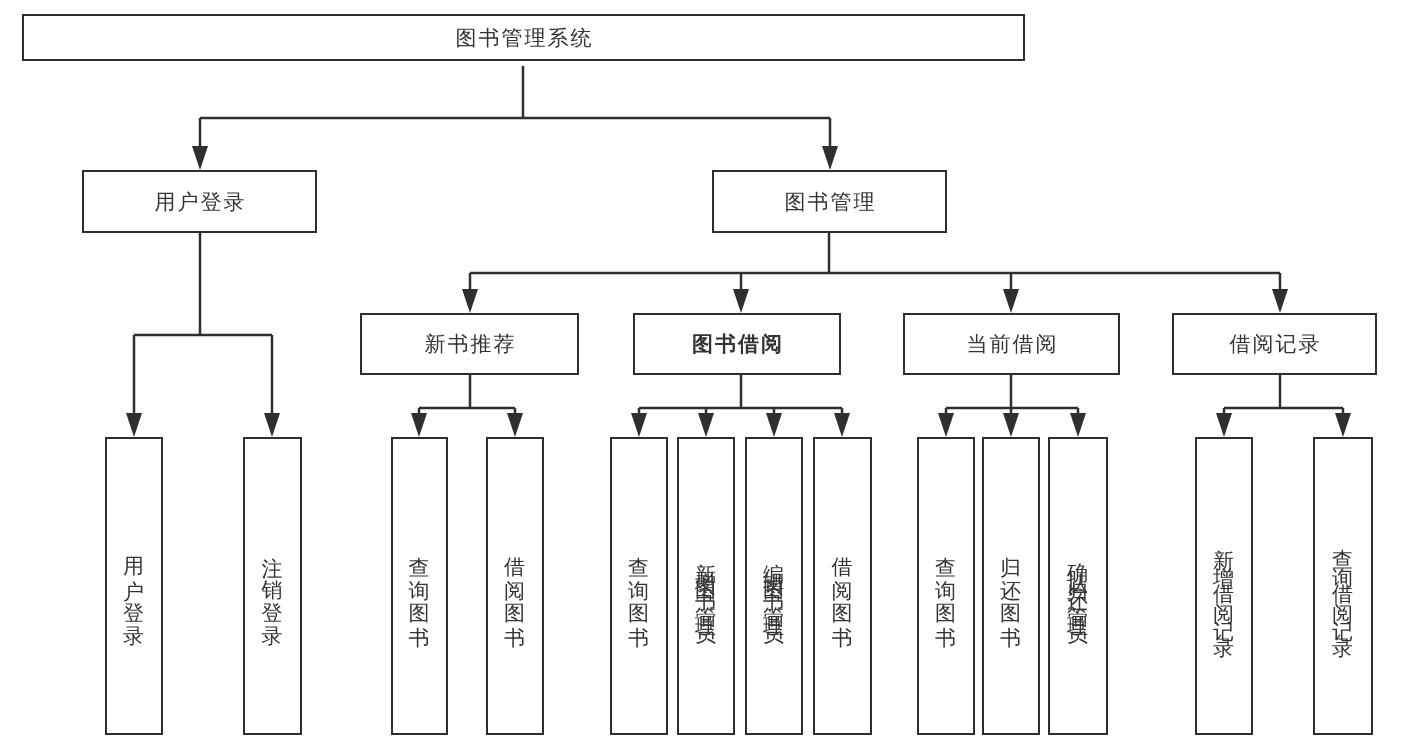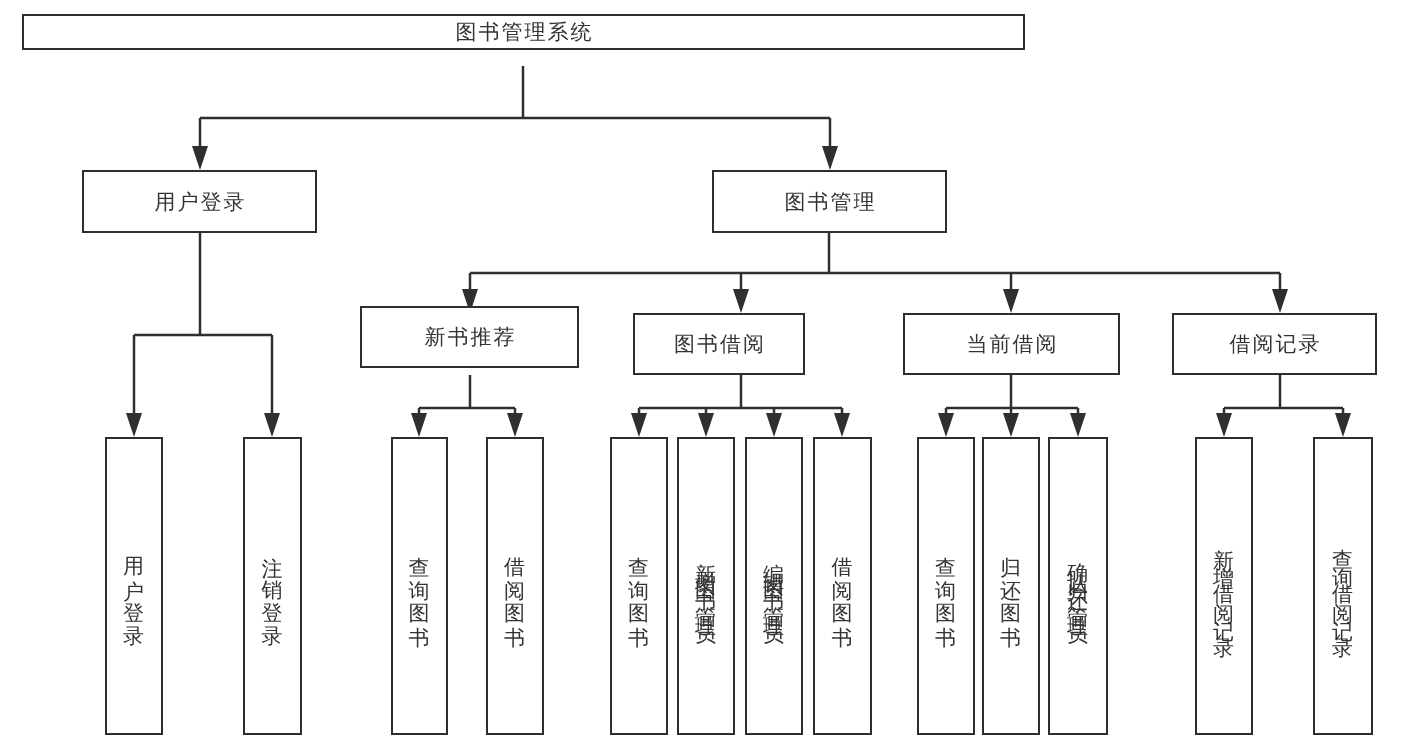--- a/index.html
+++ b/index.html
@@ -128,35 +128,35 @@
       <polygon points="766,413 782,413 774,437"></polygon>
       <polygon points="834,413 850,413 842,437"></polygon>
       <polygon points="938,413 954,413 946,437"></polygon>
       <polygon points="1003,413 1019,413 1011,437"></polygon>
       <polygon points="1070,413 1086,413 1078,437"></polygon>
       <polygon points="1216,413 1232,413 1224,437"></polygon>
       <polygon points="1335,413 1351,413 1343,437"></polygon>
     </g>
   </svg>
 
-  <div class="node root-box" style="left:22px; top:14px; width:1003px; height:36px;">
+  <div class="node root-box" style="left:22px; top:14px; width:1003px; height:47px;">
     <span class="hlabel">图书管理系统</span>
   </div>
 
   <div class="node" style="left:82px; top:170px; width:235px; height:63px;">
     <span class="hlabel">用户登录</span>
   </div>
   <div class="node" style="left:712px; top:170px; width:235px; height:63px;">
     <span class="hlabel">图书管理</span>
   </div>
 
-  <div class="node" style="left:360px; top:306px; width:219px; height:62px;">
+  <div class="node" style="left:360px; top:313px; width:219px; height:62px;">
     <span class="hlabel">新书推荐</span>
   </div>
-  <div class="node" style="left:633px; top:313px; width:172px; height:62px;">
+  <div class="node" style="left:633px; top:313px; width:208px; height:62px;font-weight:bold;">
     <span class="hlabel">图书借阅</span>
   </div>
   <div class="node" style="left:903px; top:313px; width:217px; height:62px;">
     <span class="hlabel">当前借阅</span>
   </div>
   <div class="node" style="left:1172px; top:313px; width:205px; height:62px;">
     <span class="hlabel">借阅记录</span>
   </div>
 
   <div class="node leaf" style="left:105px; top:437px; width:58px; height:298px;">

